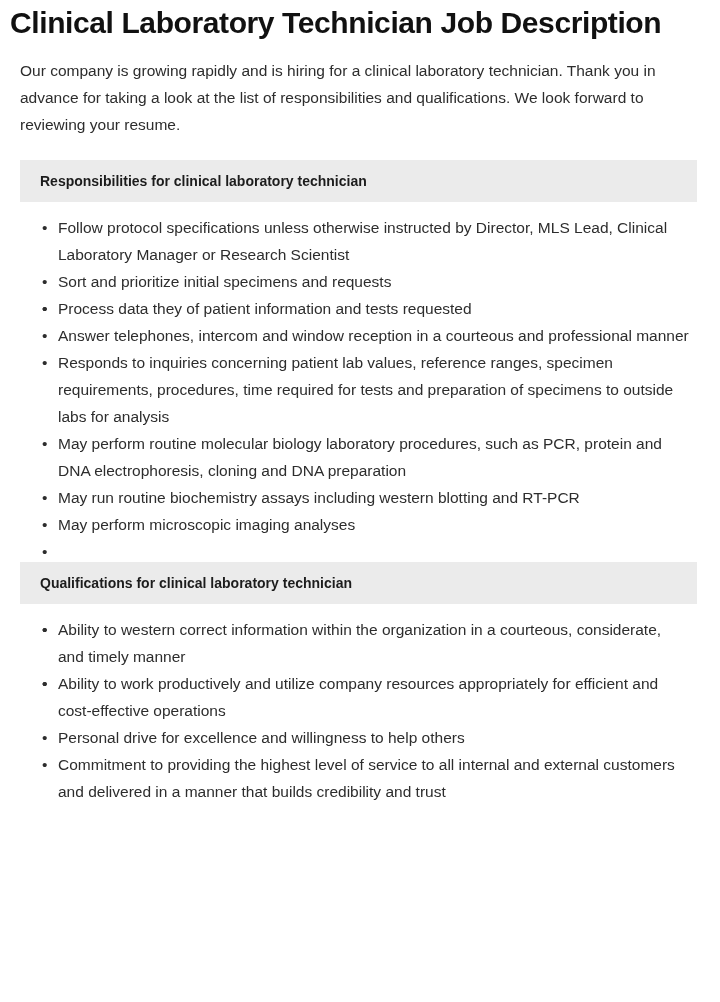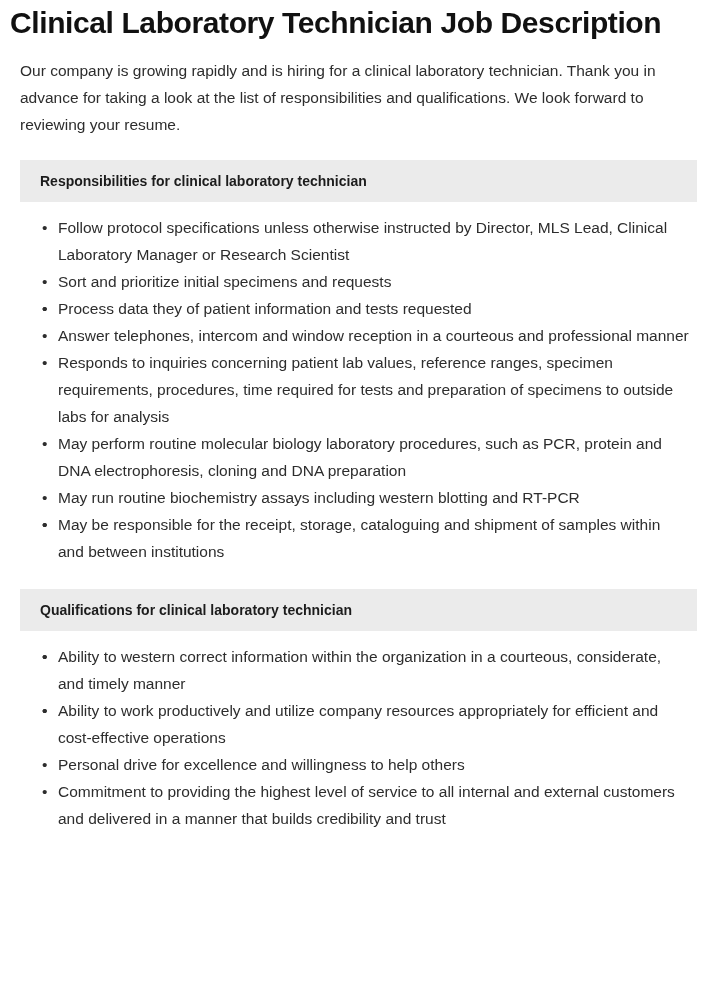--- a/index.html
+++ b/index.html
@@ -108,22 +108,22 @@
     </div>
     <ul class="bullet-list" id="list-responsibilities">
         <li class="bullet-item"><span class="bullet-marker">•</span><span>Follow protocol specifications unless otherwise instructed by Director, MLS Lead, Clinical Laboratory Manager or Research Scientist</span></li>
         <li class="bullet-item"><span class="bullet-marker">•</span><span>Sort and prioritize initial specimens and requests</span></li>
         <li class="bullet-item"><span class="bullet-marker">•</span></li>
         <li class="bullet-item"><span class="bullet-marker">•</span><span>Process data they of patient information and tests requested</span></li>
         <li class="bullet-item"><span class="bullet-marker">•</span><span>Answer telephones, intercom and window reception in a courteous and professional manner</span></li>
         <li class="bullet-item"><span class="bullet-marker">•</span><span>Responds to inquiries concerning patient lab values, reference ranges, specimen requirements, procedures, time required for tests and preparation of specimens to outside labs for analysis</span></li>
         <li class="bullet-item"><span class="bullet-marker">•</span><span>May perform routine molecular biology laboratory procedures, such as PCR, protein and DNA electrophoresis, cloning and DNA preparation</span></li>
         <li class="bullet-item"><span class="bullet-marker">•</span><span>May run routine biochemistry assays including western blotting and RT-PCR</span></li>
+        <li class="bullet-item"><span class="bullet-marker">•</span><span>May perform microscopic imaging analyses</span></li>
         <li class="bullet-item"><span class="bullet-marker">•</span></li>
-        <li class="bullet-item"><span class="bullet-marker">•</span><span>May be responsible for the receipt, storage, cataloguing and shipment of samples within and between institutions</span></li>
       </ul>
   </div>
 
   <div class="section qualifications">
     <div class="section-header">
       <span class="section-header-text">Qualifications for clinical laboratory technician</span>
     </div>
     <ul class="bullet-list" id="list-qualifications">
         <li class="bullet-item"><span class="bullet-marker">•</span></li>
         <li class="bullet-item"><span class="bullet-marker">•</span><span>Ability to western correct information within the organization in a courteous, considerate, and timely manner</span></li>

